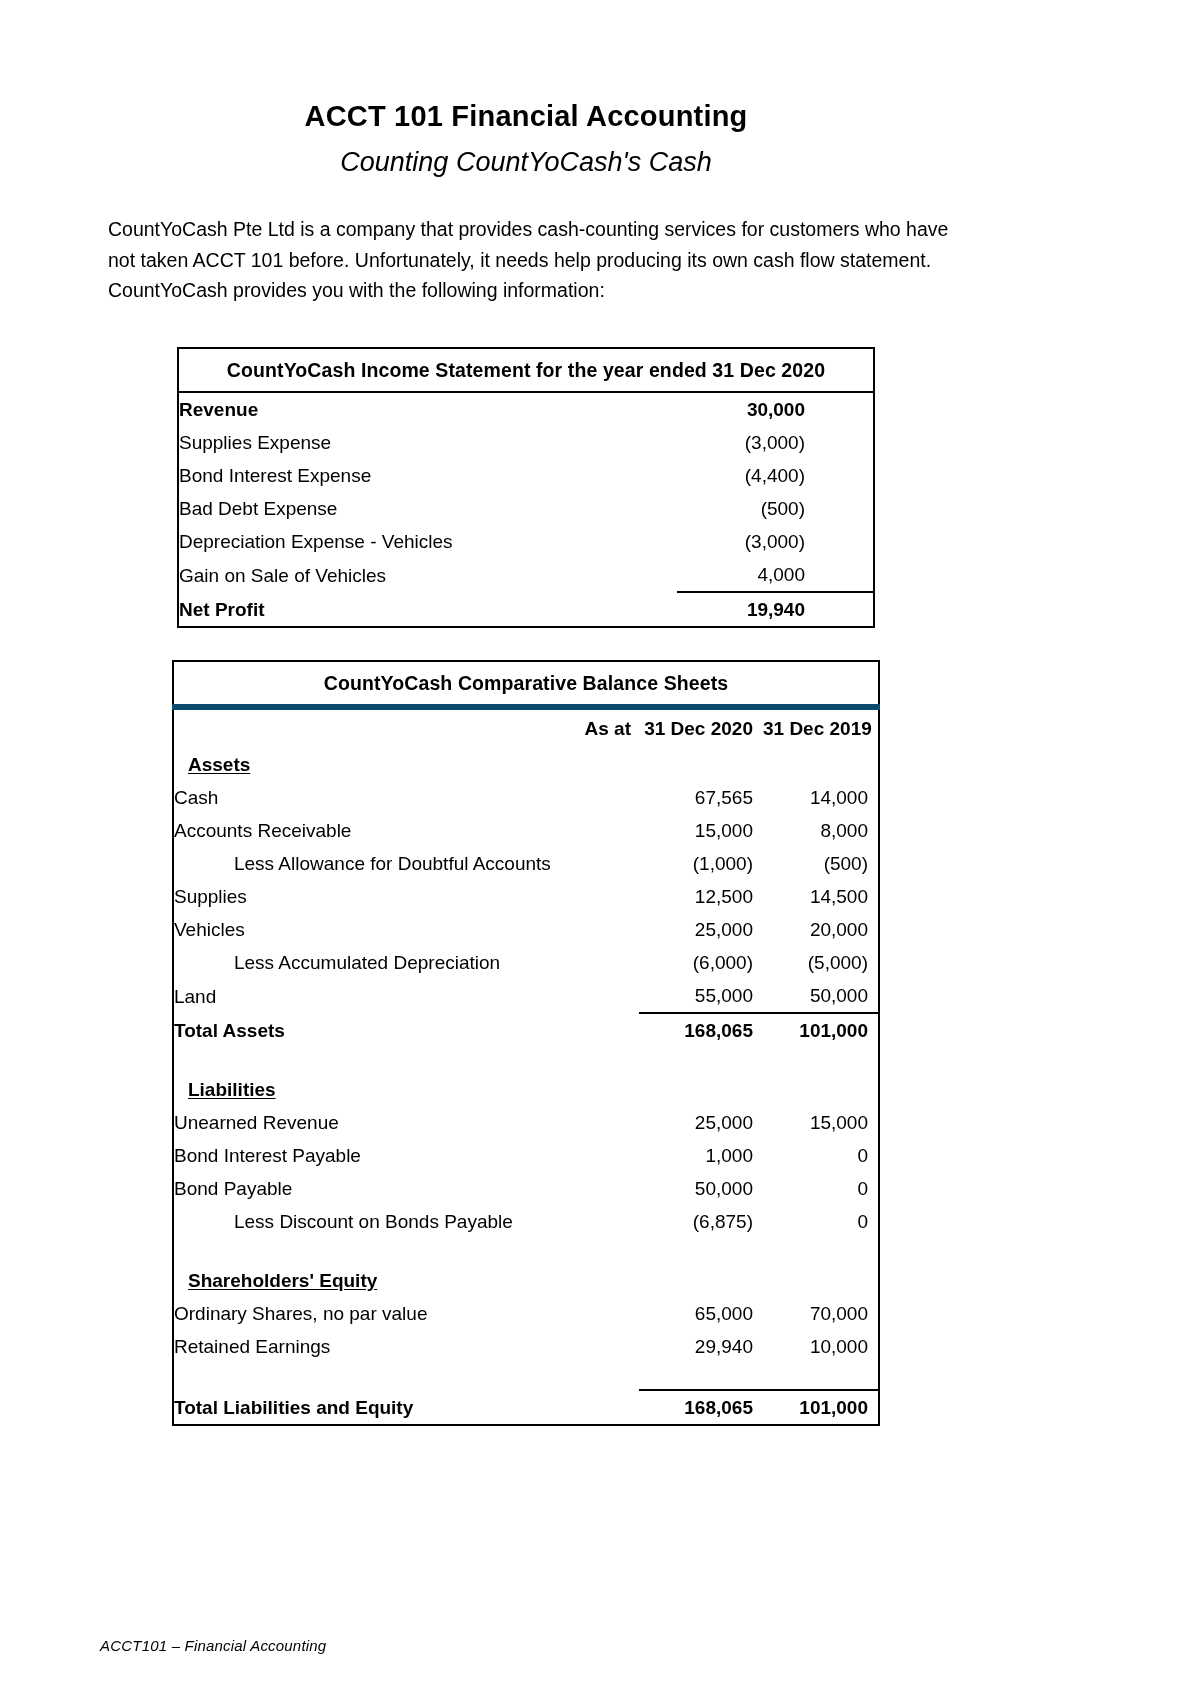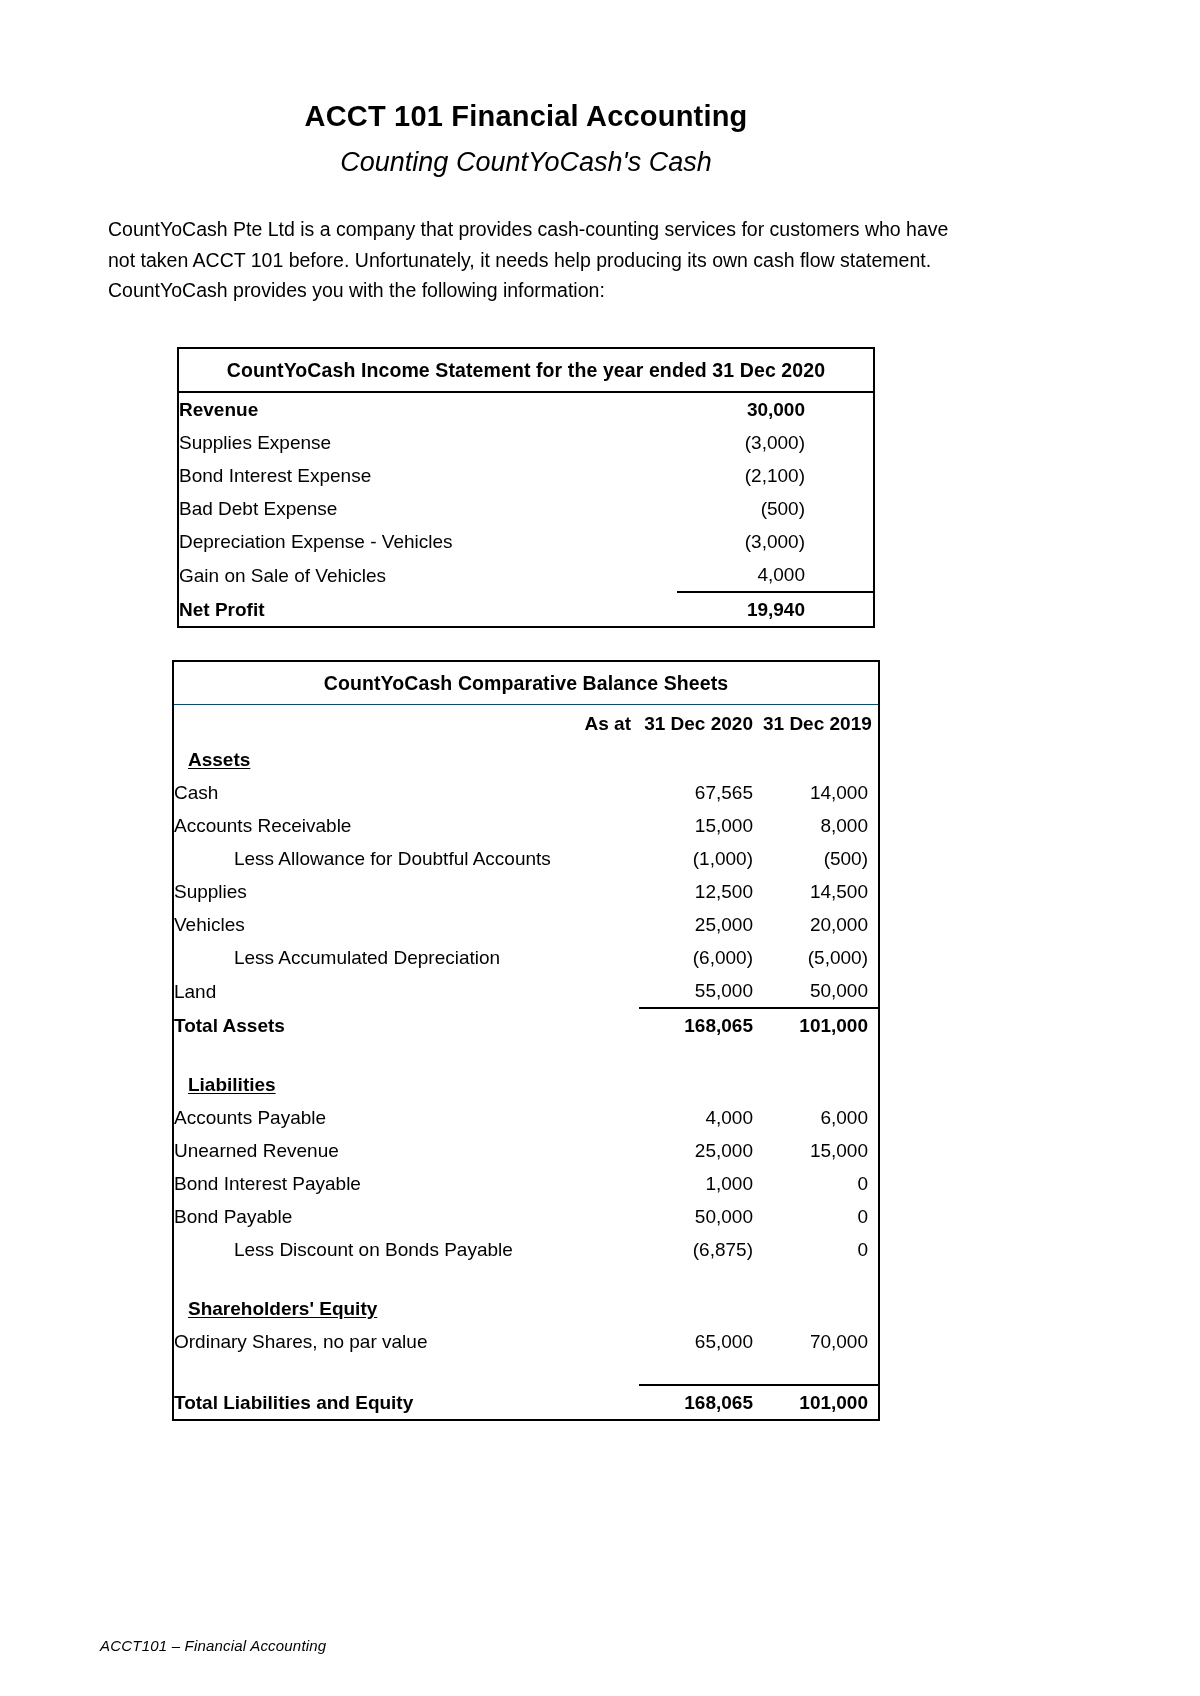--- a/index.html
+++ b/index.html
@@ -62,21 +62,21 @@
   table.stmt td, table.stmt th {
     padding: 0;
     vertical-align: middle;
     font-weight: normal;
     text-align: left;
   }
   .stmt .caption-cell {
     text-align: center;
     font-weight: bold;
     font-size: 19.5px;
-    border-bottom: 1px solid #0c4a6e;
+    border-bottom: 6px solid #0c4a6e;
     height: 42px;
     line-height: 42px;
     letter-spacing: 0.1px;
   }
   .stmt .label {
     height: 33px;
     line-height: 33px;
     white-space: nowrap;
   }
   .stmt .label.indent {
@@ -170,21 +170,21 @@
           <tr class="bold">
             <td class="label">Revenue</td>
             <td class="num">30,000</td>
           </tr>
           <tr>
             <td class="label">Supplies Expense</td>
             <td class="num">(3,000)</td>
           </tr>
           <tr>
             <td class="label">Bond Interest Expense</td>
-            <td class="num">(2,100)</td>
+            <td class="num">(4,400)</td>
           </tr>
           <tr>
             <td class="label">Bad Debt Expense</td>
             <td class="num">(500)</td>
           </tr>
           <tr>
             <td class="label">Depreciation Expense - Vehicles</td>
             <td class="num">(3,000)</td>
           </tr>
           <tr>
@@ -279,26 +279,20 @@
             <td class="spacer"></td>
             <td class="spacer"></td>
           </tr>
           <tr>
             <td class="section-head"><span class="u">Liabilities</span></td>
             <td></td>
             <td></td>
             <td></td>
           </tr>
           <tr>
-            <td class="label">Accounts Payable</td>
-            <td></td>
-            <td class="num">4,000</td>
-            <td class="num">6,000</td>
-          </tr>
-          <tr>
             <td class="label">Unearned Revenue</td>
             <td></td>
             <td class="num">25,000</td>
             <td class="num">15,000</td>
           </tr>
           <tr>
             <td class="label">Bond Interest Payable</td>
             <td></td>
             <td class="num">1,000</td>
             <td class="num">0</td>
@@ -325,20 +319,26 @@
             <td class="section-head"><span class="u">Shareholders' Equity</span></td>
             <td></td>
             <td></td>
             <td></td>
           </tr>
           <tr>
             <td class="label">Ordinary Shares, no par value</td>
             <td></td>
             <td class="num">65,000</td>
             <td class="num">70,000</td>
+          </tr>
+          <tr>
+            <td class="label">Retained Earnings</td>
+            <td></td>
+            <td class="num">29,940</td>
+            <td class="num">10,000</td>
           </tr>
           <tr>
             <td class="spacer"></td>
             <td class="spacer"></td>
             <td class="spacer"></td>
             <td class="spacer"></td>
           </tr>
           <tr class="bold">
             <td class="label">Total Liabilities and Equity</td>
             <td></td>

